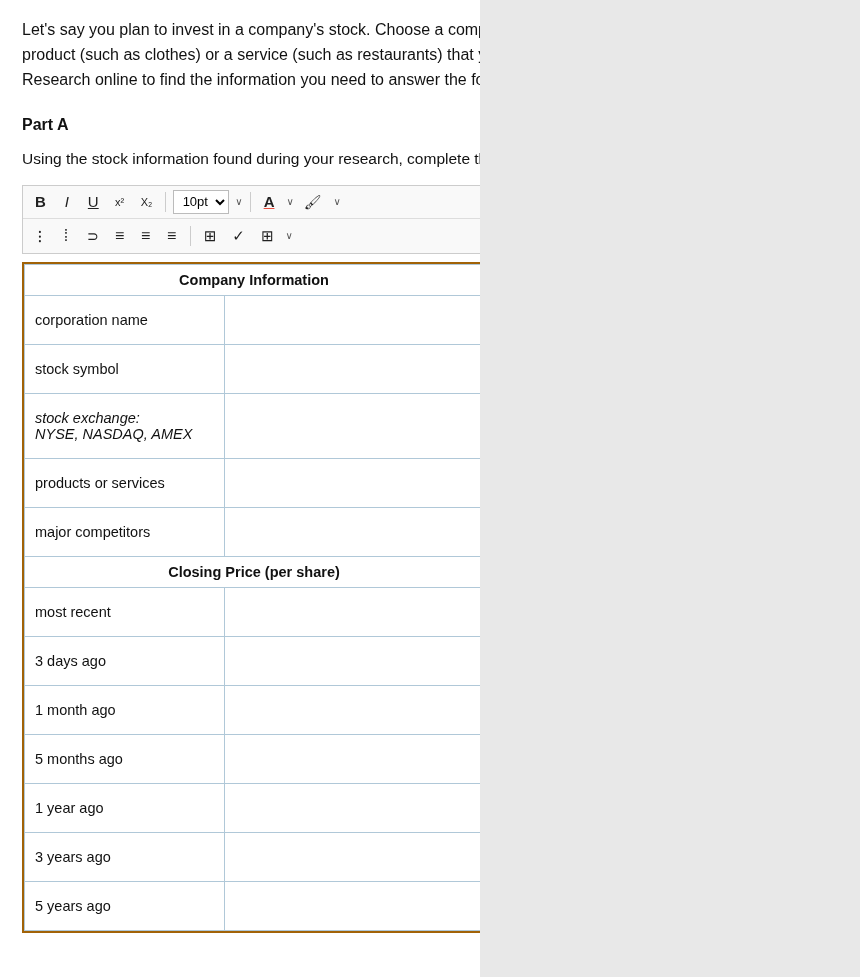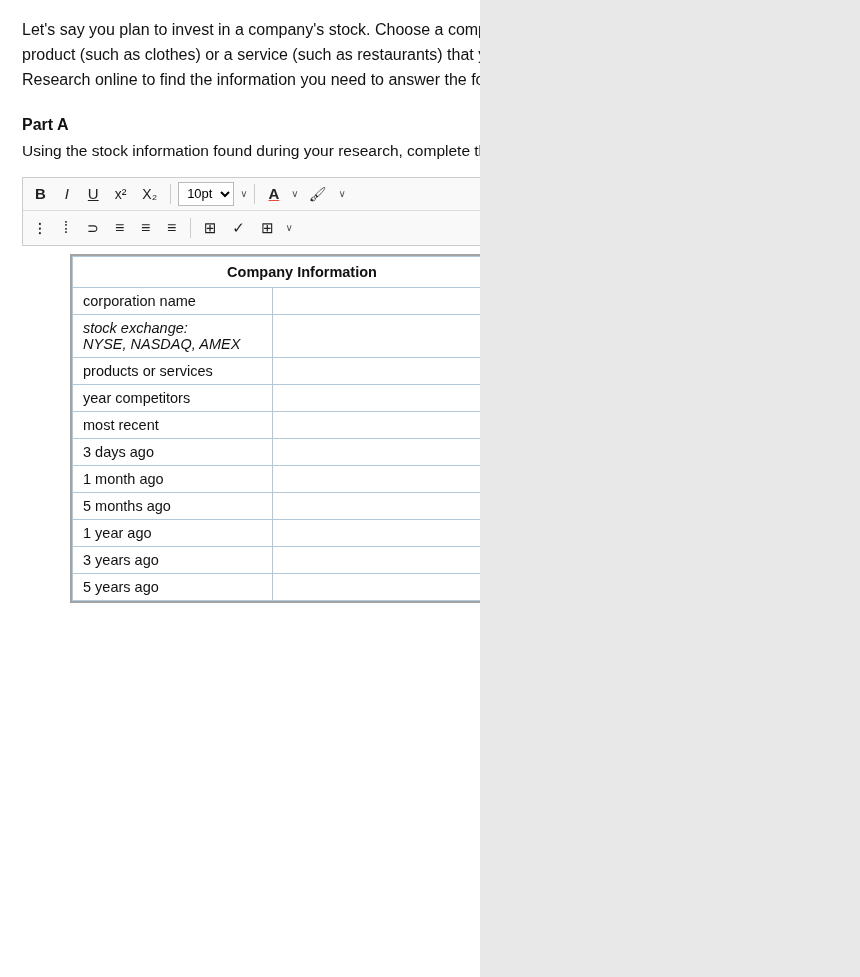--- a/index.html
+++ b/index.html
@@ -28,21 +28,21 @@
     .intro-text {
       font-size: 16px;
       line-height: 1.55;
       margin-bottom: 24px;
       color: #111;
     }
 
     .part-a-label {
       font-size: 16px;
       font-weight: bold;
-      margin-bottom: 6px;
+      margin-bottom: 14px;
     }
 
     .part-a-desc {
       font-size: 15.5px;
       line-height: 1.45;
       margin-bottom: 14px;
     }
 
     
     .editor-toolbar {
@@ -61,21 +61,21 @@
 
     .toolbar-row:last-child {
       border-bottom: none;
     }
 
     .tb-btn {
       display: inline-flex;
       align-items: center;
       justify-content: center;
       padding: 2px 6px;
-      font-size: 14px;
+      font-size: 11px;
       cursor: pointer;
       background: transparent;
       border: none;
       color: #222;
       min-width: 22px;
       min-height: 22px;
     }
 
     .tb-btn.bold-btn { font-weight: bold; font-size: 15px; }
     .tb-btn.italic-btn { font-style: italic; font-size: 15px; }
@@ -88,20 +88,21 @@
       margin: 0 3px;
     }
 
     .font-size-select {
       font-size: 13px;
       border: 1px solid #bbb;
       background: #fff;
       padding: 1px 4px;
       cursor: pointer;
       height: 24px;
+      text-align: center;
     }
 
     .tb-dropdown-arrow {
       font-size: 10px;
       color: #555;
       margin-left: 2px;
     }
 
     .font-a-btn {
       font-size: 15px;
@@ -110,35 +111,34 @@
       text-decoration-color: #e74c3c;
     }
 
     .paint-icon {
       font-size: 14px;
     }
 
     
     .table-container {
       margin-top: 8px;
-      border: 2px solid #a3a3a3;
+      border: 2px solid #a16207;
       display: inline-block;
       min-width: 460px;
-      margin-left: 48px;
     }
 
     table.info-table {
       border-collapse: collapse;
       width: 460px;
       font-size: 14.5px;
     }
 
     table.info-table td {
       border: 1px solid #b0c8d8;
-      padding: 5px 10px;
+      padding: 16px 10px;
       vertical-align: top;
     }
 
     table.info-table .header-row td {
       background: #fff;
       font-weight: bold;
       text-align: center;
       padding: 7px 10px;
       font-size: 14.5px;
     }
@@ -225,34 +225,41 @@
       <tbody>
 
         <tr class="header-row">
           <td colspan="2">Company Information</td>
         </tr>
 
         <tr>
           <td class="label-col">corporation name</td>
           <td class="value-col"></td>
         </tr>
+        <tr>
+          <td class="label-col">stock symbol</td>
+          <td class="value-col"></td>
+        </tr>
         <tr class="row-taller">
           <td class="label-col" style="white-space:pre-line;font-style:italic;">stock exchange:
 NYSE, NASDAQ, AMEX</td>
           <td class="value-col"></td>
         </tr>
         <tr>
           <td class="label-col">products or services</td>
           <td class="value-col"></td>
         </tr>
         <tr>
-          <td class="label-col">year competitors</td>
-          <td class="value-col"></td>
-        </tr>
-
+          <td class="label-col">major competitors</td>
+          <td class="value-col"></td>
+        </tr>
+
+        <tr class="header-row">
+          <td colspan="2">Closing Price (per share)</td>
+        </tr>
 
         <tr>
           <td class="label-col">most recent</td>
           <td class="value-col"></td>
         </tr>
         <tr>
           <td class="label-col">3 days ago</td>
           <td class="value-col"></td>
         </tr>
         <tr>

